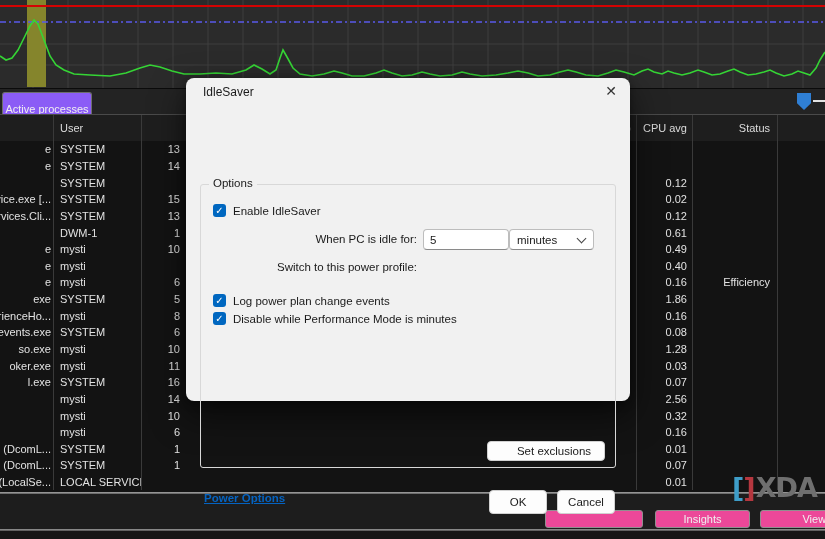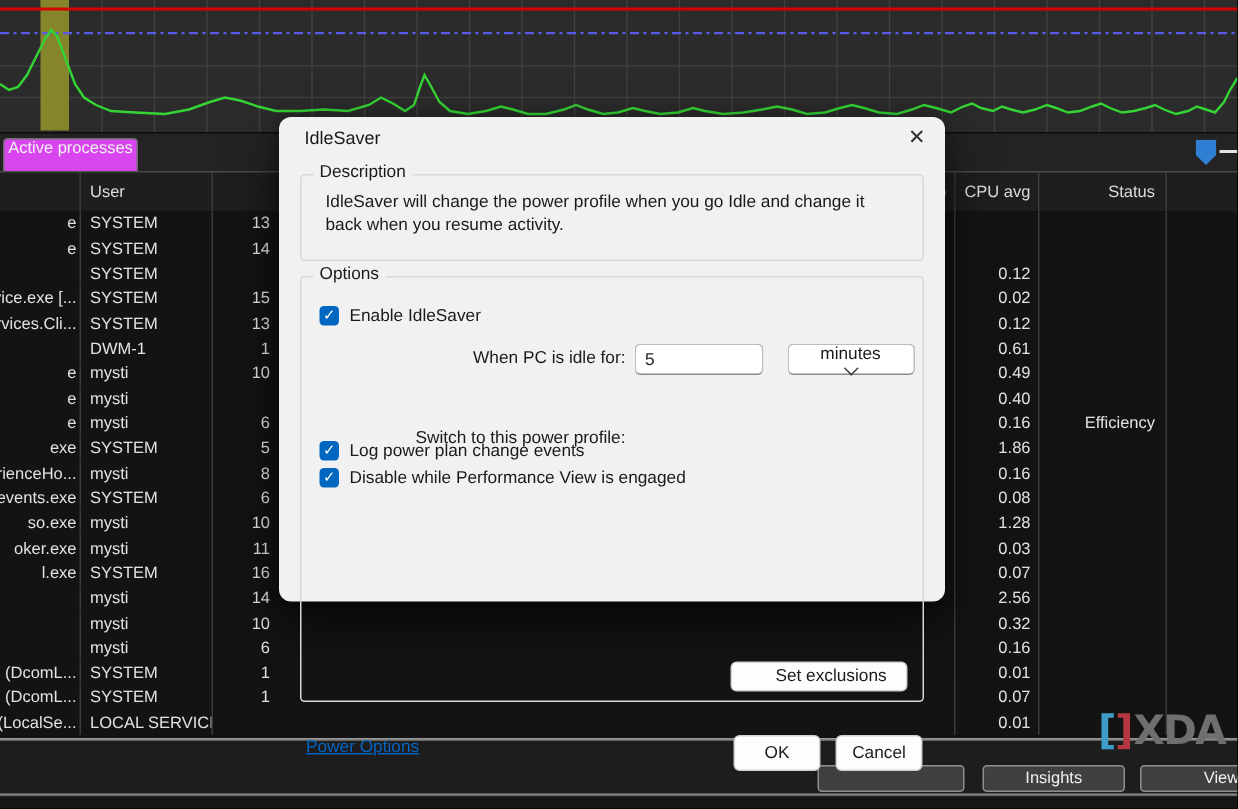--- a/index.html
+++ b/index.html
@@ -7,23 +7,23 @@
     position:relative; width:825px; height:539px; overflow:hidden;
     background:#131313; font-family:"Liberation Sans", sans-serif;
     -webkit-font-smoothing:antialiased;
   }
   
   #graph { position:absolute; top:0; left:0; }
   
   #tabbar { position:absolute; top:88px; left:0; width:825px; height:26px; background:#232323; border-top:1px solid #0b0b0b; box-sizing:border-box; }
   #tab-active {
     position:absolute; left:2px; top:3px; width:88px; height:22px;
-    background:#d946ef; border:1px solid #6e6e6e; border-bottom:none;
+    background:#8b5cf6; border:1px solid #6e6e6e; border-bottom:none;
     border-radius:3px 3px 0 0; color:#f0f0f0; font-size:11px;
-    display:flex; align-items:flex-start; justify-content:center;
+    display:flex; align-items:flex-end; justify-content:center;
   }
   #slider-handle {
     position:absolute; left:797px; top:4px; width:14px; height:17px;
     background:#2f7fd4; clip-path:polygon(0 0,100% 0,100% 60%,50% 100%,0 60%);
   }
   #slider-line { position:absolute; left:813px; top:11px; width:12px; height:2px; background:#e2e2e2; }
   
   .tgrid { display:grid; grid-template-columns:53px 88px 41px 454px 56px 85px 48px; }
   #thead {
     position:absolute; top:114px; left:0; width:825px; height:27px;
@@ -37,21 +37,21 @@
   .cell.right { justify-content:flex-end; }
   .cell.pl { padding-left:6px;text-align:center; }
   .cell.pr2 { padding-right:2px; } .cell.pr5 { padding-right:5px; } .cell.pr7 { padding-right:7px; }
   .cell span { white-space:nowrap; }
   
   #divider1 { position:absolute; top:492px; left:0; width:825px; height:2px; background:linear-gradient(#a8a8a8,#5a5a5a); }
   #bottombar { position:absolute; top:494px; left:0; width:825px; height:35px; background:#1d1d1d; }
   #divider2 { position:absolute; top:529px; left:0; width:825px; height:2px; background:linear-gradient(#9a9a9a,#4f4f4f); }
   #bstrip { position:absolute; top:531px; left:0; width:825px; height:8px; background:#161616; }
   .bbtn {
-    position:absolute; height:18px; background:#404040; border:1px solid #8f8f8f;
+    position:absolute; height:18px; background:#ec4899; border:1px solid #8f8f8f;
     border-radius:3px; color:#f0f0f0; font-size:11px;
     display:flex; align-items:center; justify-content:center; box-sizing:border-box;
   }
   #btn-partial { left:545px; top:16px; width:98px; }
   #btn-insights { left:655px; top:16px; width:95px; }
   #btn-viewlog { left:760px; top:16px; width:130px; }
   
   #xda-logo {
     position:absolute; left:712px; top:472px; font-size:27px; font-weight:bold;
     letter-spacing:-1px; color:#6f6f6f; font-family:"DejaVu Sans", sans-serif;margin-left:20px;
@@ -73,41 +73,41 @@
   #opt-group { left:14px; top:106px; width:414px; height:282px; }
   .check-row { position:absolute; display:flex; align-items:center; gap:7px; }
   .checkbox {
     width:13px; height:13px; background:var(--accent); border-radius:3px; flex:0 0 13px;
     display:flex; align-items:center; justify-content:center; color:#fff; font-size:10px; line-height:13px;
   }
   #chk-enable { left:12px; top:19px; }
   #chk-log { left:12px; top:109px; }
   #chk-disable { left:12px; top:127px; }
   .form-row { position:absolute; left:0; width:100%; height:22px; }
-  #row-idle { top:44px; } #row-profile { top:72px;margin-top:25px; }
+  #row-idle { top:44px; } #row-profile { top:72px; }
   .row-label { position:absolute; left:0; top:4px; width:216px; text-align:right; }
   .textbox {
     position:absolute; left:222px; top:0; width:86px; height:21px; box-sizing:border-box;
     background:#fff; border:1px solid #bdbdbd; border-bottom-color:#8a8a8a; border-radius:4px;
     font:11.5px "Liberation Sans", sans-serif; padding:0 6px; color:#1a1a1a; outline:none;
   }
   .select {
     position:absolute; top:0; height:21px; box-sizing:border-box; background:#fff;
     border:1px solid #bdbdbd; border-bottom-color:#8a8a8a; border-radius:4px;
     display:flex; align-items:center; justify-content:space-between; padding:0 8px 0 7px;
   }
-  #sel-unit { left:324px; width:85px;flex-direction:column; }
+  #sel-unit { left:308px; width:85px; }
   #sel-profile { left:222px; width:183px; }
   .chev { width:6px; height:6px; border-right:1.5px solid #444; border-bottom:1.5px solid #444; transform:rotate(45deg); margin-top:-3px; }
   .dlg-btn {
     position:absolute; background:#fdfdfd; border:1px solid #d1d1d1; border-radius:4px;
     color:#1a1a1a; font-size:11.5px; display:flex; align-items:center; justify-content:center; box-sizing:border-box;
   }
   #btn-exclusions { left:286px; top:256px; width:118px; height:20px;padding-left:16px; }
-  #link-power { position:absolute; left:18px; top:414px; color:var(--link); text-decoration:underline; }
+  #link-power { position:absolute; left:18px; top:414px; color:var(--link); text-decoration:underline;font-weight:bold; }
   #btn-ok { left:303px; top:412px; width:58px; height:24px; }
   #btn-cancel { left:371px; top:412px; width:58px; height:24px; }
 </style>
 </head>
 <body>
 
 <div id="app">
 
   <svg id="graph" width="825" height="88" viewBox="0 0 825 88">
     <rect x="0" y="0" width="825" height="88" fill="#2b2b2b"></rect>
@@ -404,24 +404,20 @@
   </div>
   <div id="divider2"></div>
   <div id="bstrip"></div>
 
   <div id="xda-logo"><span class="bl">[</span><span class="br">]</span><span>XDA</span></div>
 
   <div id="dialog">
     <div id="dlg-title">IdleSaver</div>
     <div id="dlg-close">✕</div>
 
-    <div id="desc-group" class="group">
-      <div class="group-label">Description</div>
-      <div id="desc-text">IdleSaver will change the power profile when you go Idle and change it back when you resume activity.</div>
-    </div>
 
     <div id="opt-group" class="group">
       <div class="group-label">Options</div>
 
       <div id="chk-enable" class="check-row">
         <div class="checkbox">✓</div>
         <span>Enable IdleSaver</span>
       </div>
 
       <div id="row-idle" class="form-row">
@@ -437,21 +433,21 @@
         <div class="row-label">Switch to this power profile:</div>
       </div>
 
       <div id="chk-log" class="check-row">
         <div class="checkbox">✓</div>
         <span>Log power plan change events</span>
       </div>
 
       <div id="chk-disable" class="check-row">
         <div class="checkbox">✓</div>
-        <span>Disable while Performance View is engaged</span>
+        <span>Disable while Performance Mode is minutes</span>
       </div>
 
       <div id="btn-exclusions" class="dlg-btn">Set exclusions</div>
     </div>
 
     <a id="link-power" href="#">Power Options</a>
     <div id="btn-ok" class="dlg-btn">OK</div>
     <div id="btn-cancel" class="dlg-btn">Cancel</div>
   </div>
 

